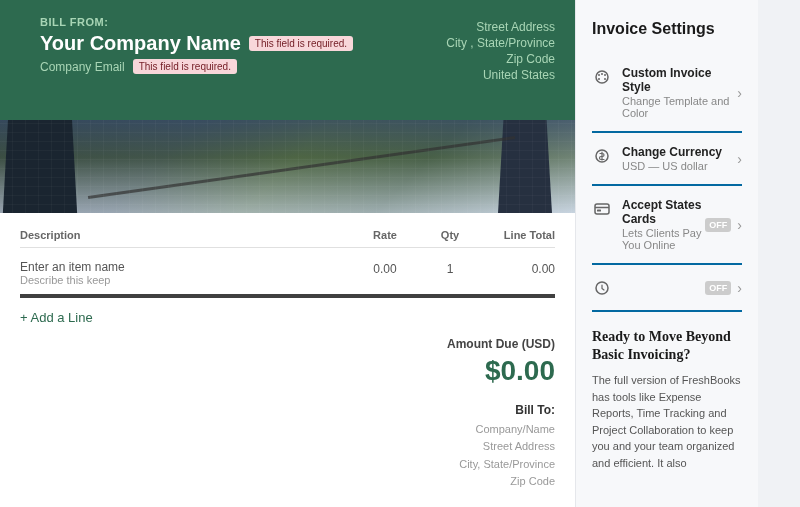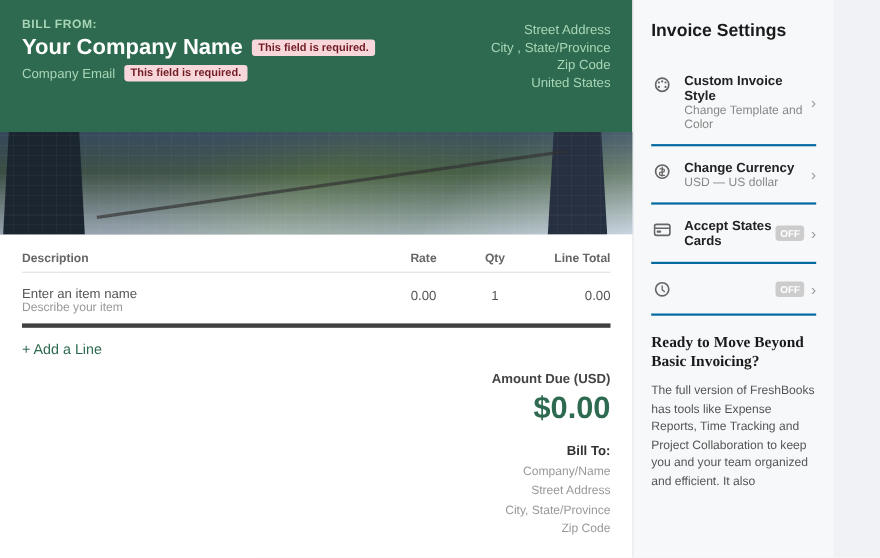--- a/index.html
+++ b/index.html
@@ -28,20 +28,21 @@
       padding: 16px 20px 16px 20px;
       display: flex;
       justify-content: space-between;
       min-height: 120px;
     }
 
     .bill-from-left {
       display: flex;
       flex-direction: column;
       gap: 4px;
+      margin-left: 20px;
     }
 
     .bill-from-label {
       font-size: 11px;
       color: #a8d5b5;
       font-weight: 600;
       text-transform: uppercase;
       letter-spacing: 0.5px;
     }
 
@@ -53,21 +54,21 @@
       align-items: center;
       gap: 8px;
     }
 
     .required-badge {
       background: #f8d7da;
       color: #721c24;
       font-size: 10px;
       padding: 2px 6px;
       border-radius: 3px;
-      font-weight: 700;
+      font-weight: 400;
       white-space: nowrap;
     }
 
     .company-email-row {
       display: flex;
       align-items: center;
       gap: 8px;
       font-size: 12px;
       color: #a8d5b5;
     }
@@ -404,21 +405,21 @@
     <div class="line-items-table">
       <div class="table-header">
         <span>Description</span>
         <span>Rate</span>
         <span>Qty</span>
         <span>Line Total</span>
       </div>
       <div class="table-row">
         <div>
           <div class="item-name">Enter an item name</div>
-          <div class="item-desc">Describe your item</div>
+          <div class="item-desc">Describe this keep</div>
         </div>
         <div class="item-cell">0.00</div>
         <div class="item-cell">1</div>
         <div class="item-cell right">0.00</div>
       </div>
     </div>
 
     <button class="add-line-btn">+ Add a Line</button>
 
     <div class="invoice-bottom">
@@ -488,20 +489,21 @@
     <div class="settings-item-left">
       <div class="settings-icon">
         <svg width="16" height="16" viewBox="0 0 16 16" fill="none">
           <rect x="1" y="3" width="14" height="10" rx="2" stroke="#666" stroke-width="1.5" fill="none"></rect>
           <line x1="1" y1="6.5" x2="15" y2="6.5" stroke="#666" stroke-width="1.5"></line>
           <rect x="3" y="8.5" width="4" height="2" rx="0.5" fill="#666"></rect>
         </svg>
       </div>
       <div class="settings-item-text">
         <div class="settings-item-title">Accept States Cards</div>
+        <div class="settings-item-subtitle">Lets Clients Pay You Online</div>
       </div>
     </div>
     <div class="settings-item-right">
       <span class="toggle-off">OFF</span>
       <span class="chevron">›</span>
     </div>
   </div>
 
   <div class="settings-item">
     <div class="settings-item-left">

